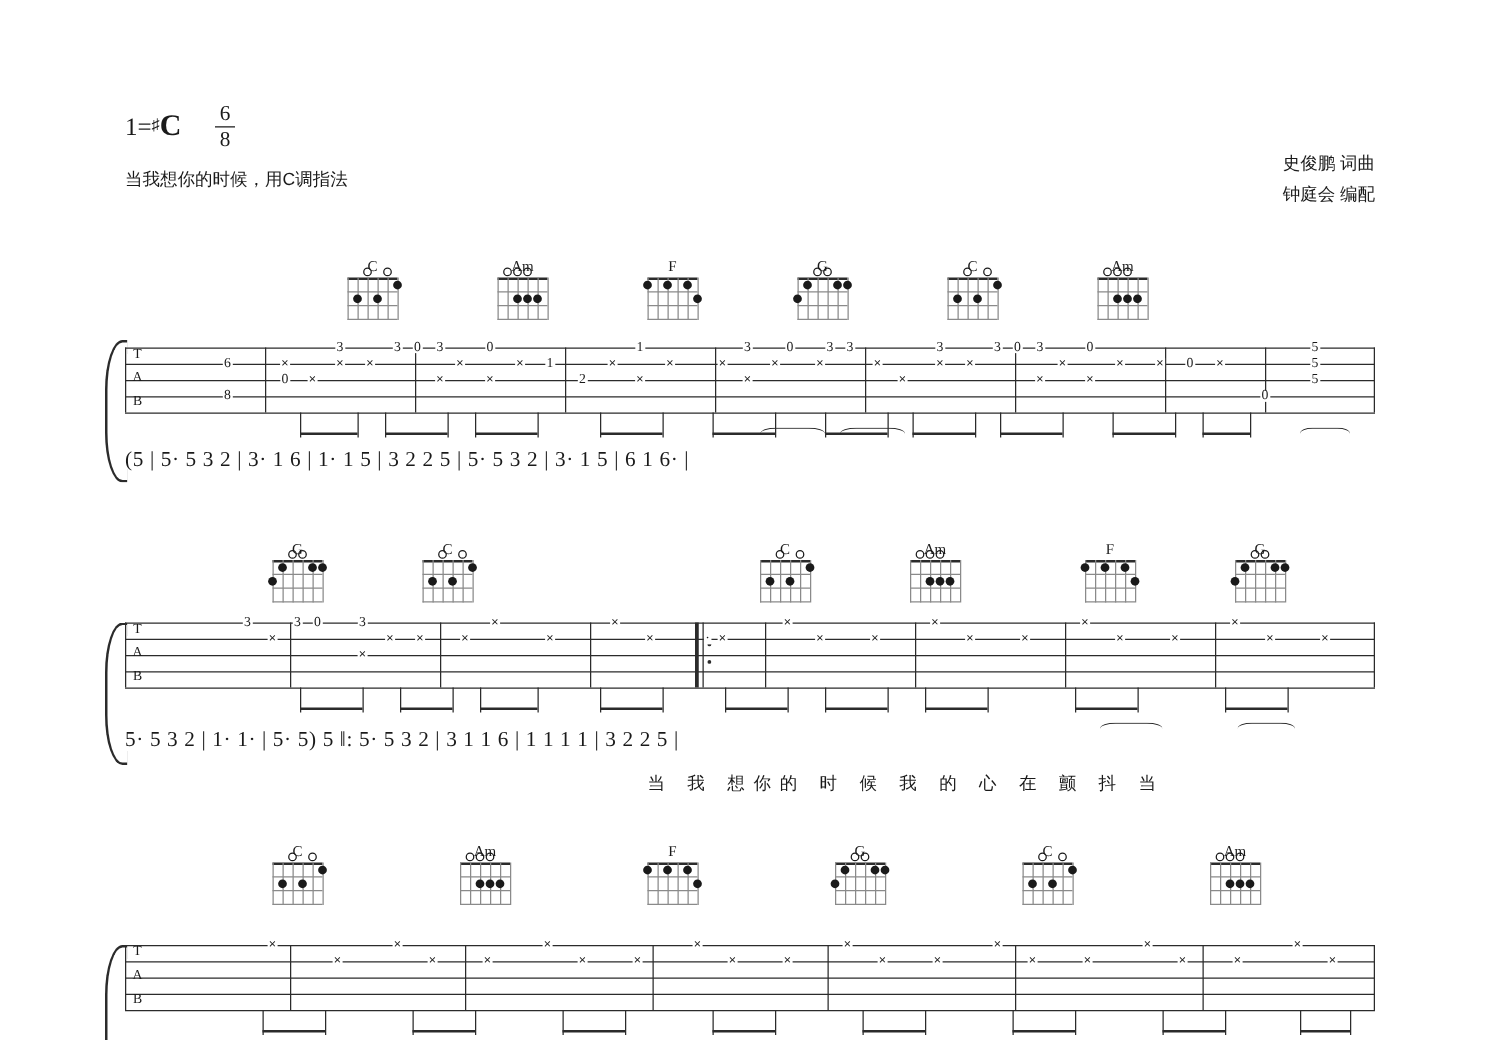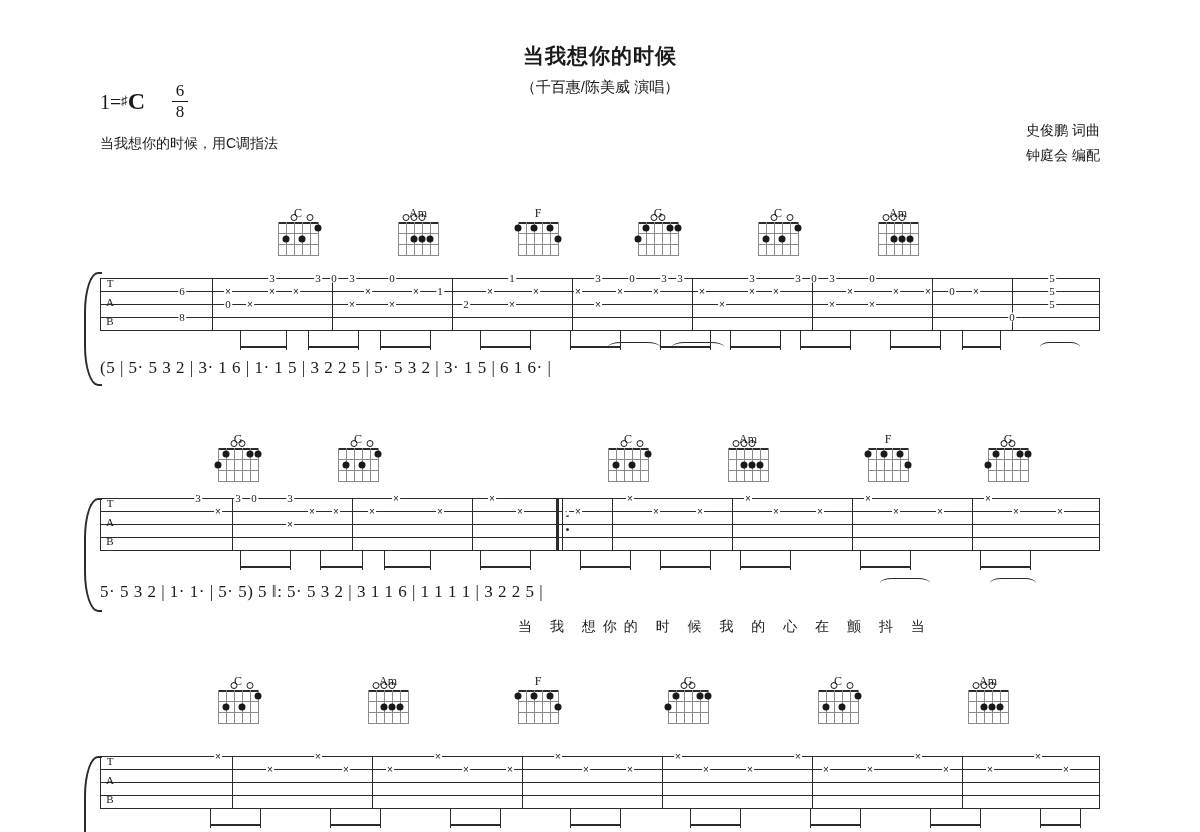--- a/index.html
+++ b/index.html
@@ -245,22 +245,20 @@
     border-top: 1px solid #2b2b2b;
     border-radius: 50%/100%;
     height: 9px;
   }
 </style>
 </head>
 <body>
 
 <div class="sheet">
 
-  <div class="title">当我想你的时候</div>
-  <div class="subtitle">（千百惠/陈美威  演唱）</div>
 
   <div class="keyblock">
     <span>1=</span><span class="sharp">♯</span><span class="bigc">C</span>
   </div>
   <div class="timesig">
     <span class="num">6</span>
     <span class="bar"></span>
     <span class="den">8</span>
   </div>
 

